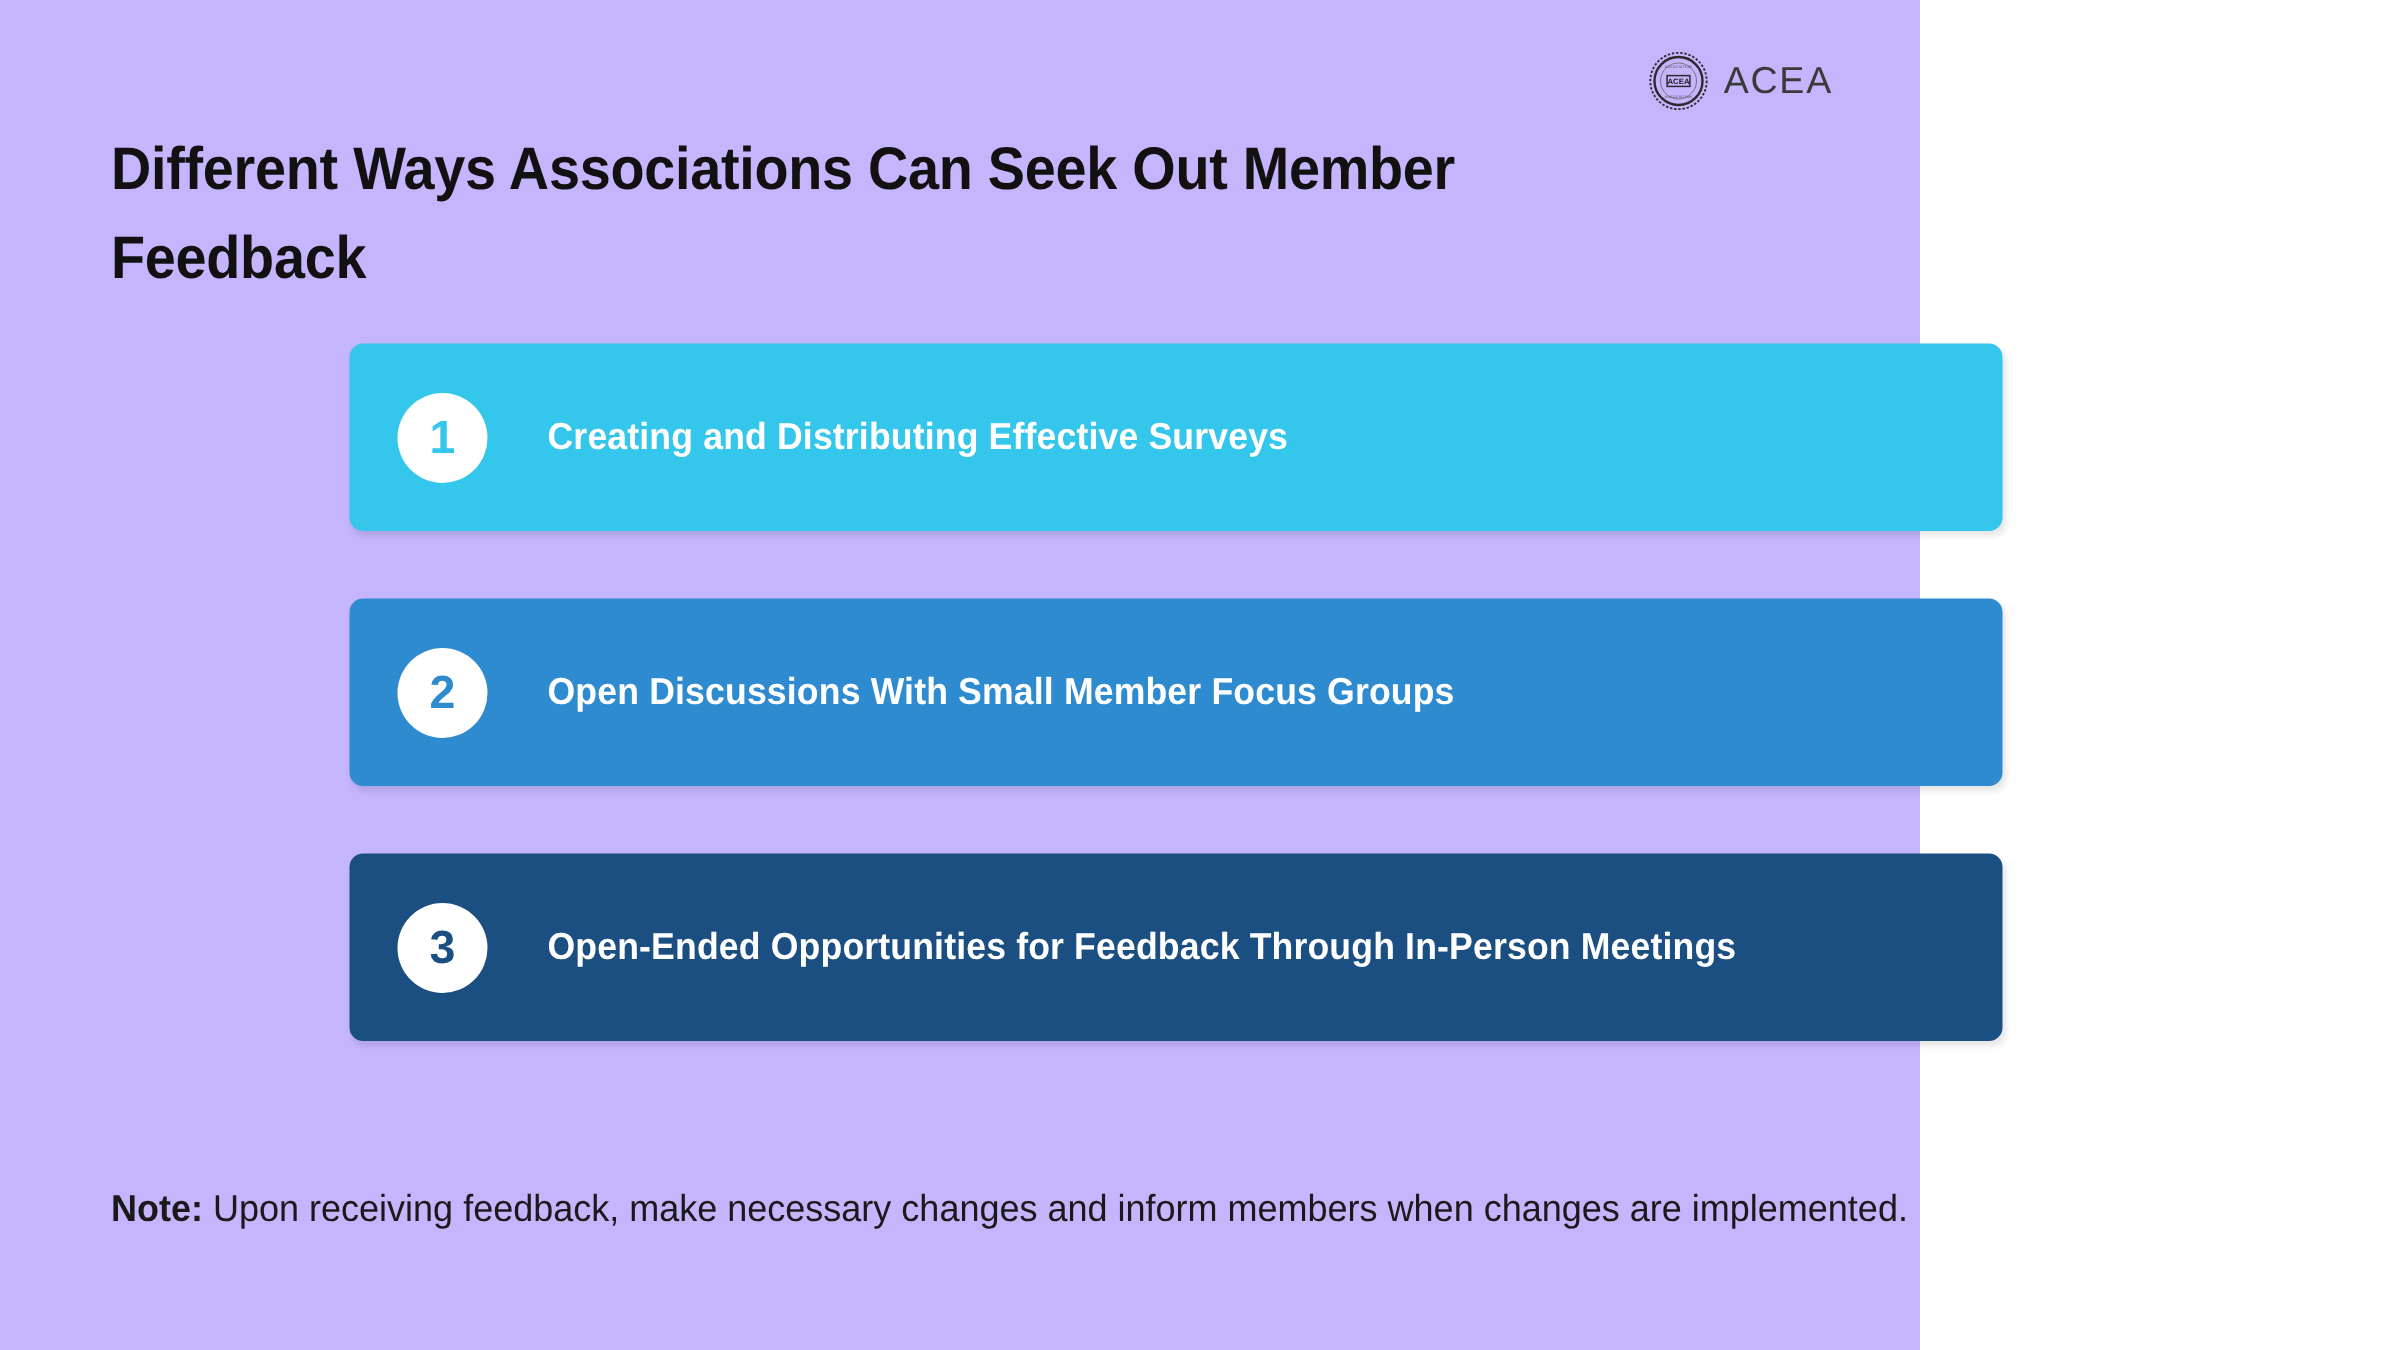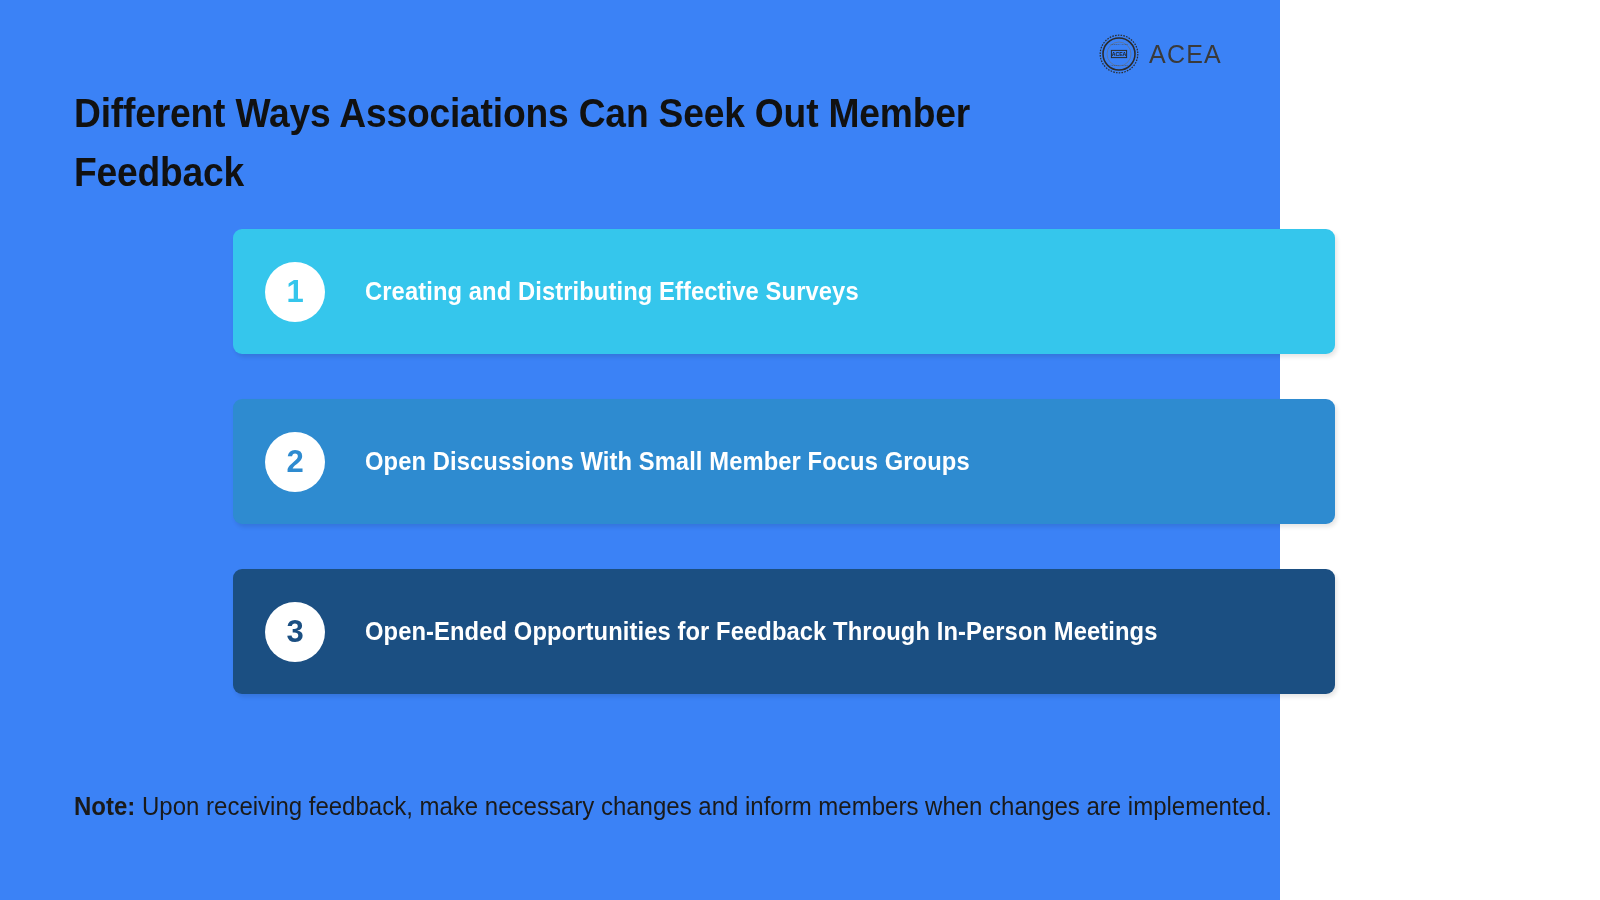--- a/index.html
+++ b/index.html
@@ -12,21 +12,21 @@
     width: 1600px;
     height: 900px;
     overflow: hidden;
     font-family: "Liberation Sans", "DejaVu Sans", sans-serif;
     -webkit-font-smoothing: antialiased;
   }
   .slide {
     position: relative;
     width: 1280px;
     height: 900px;
-    background: #3b82f6;
+    background: #c4b5fd;
     box-sizing: border-box;
     text-decoration: underline;
   }
 
   
   .brand {
     position: absolute;
     top: 34px;
     right: 58px;
     display: flex;

